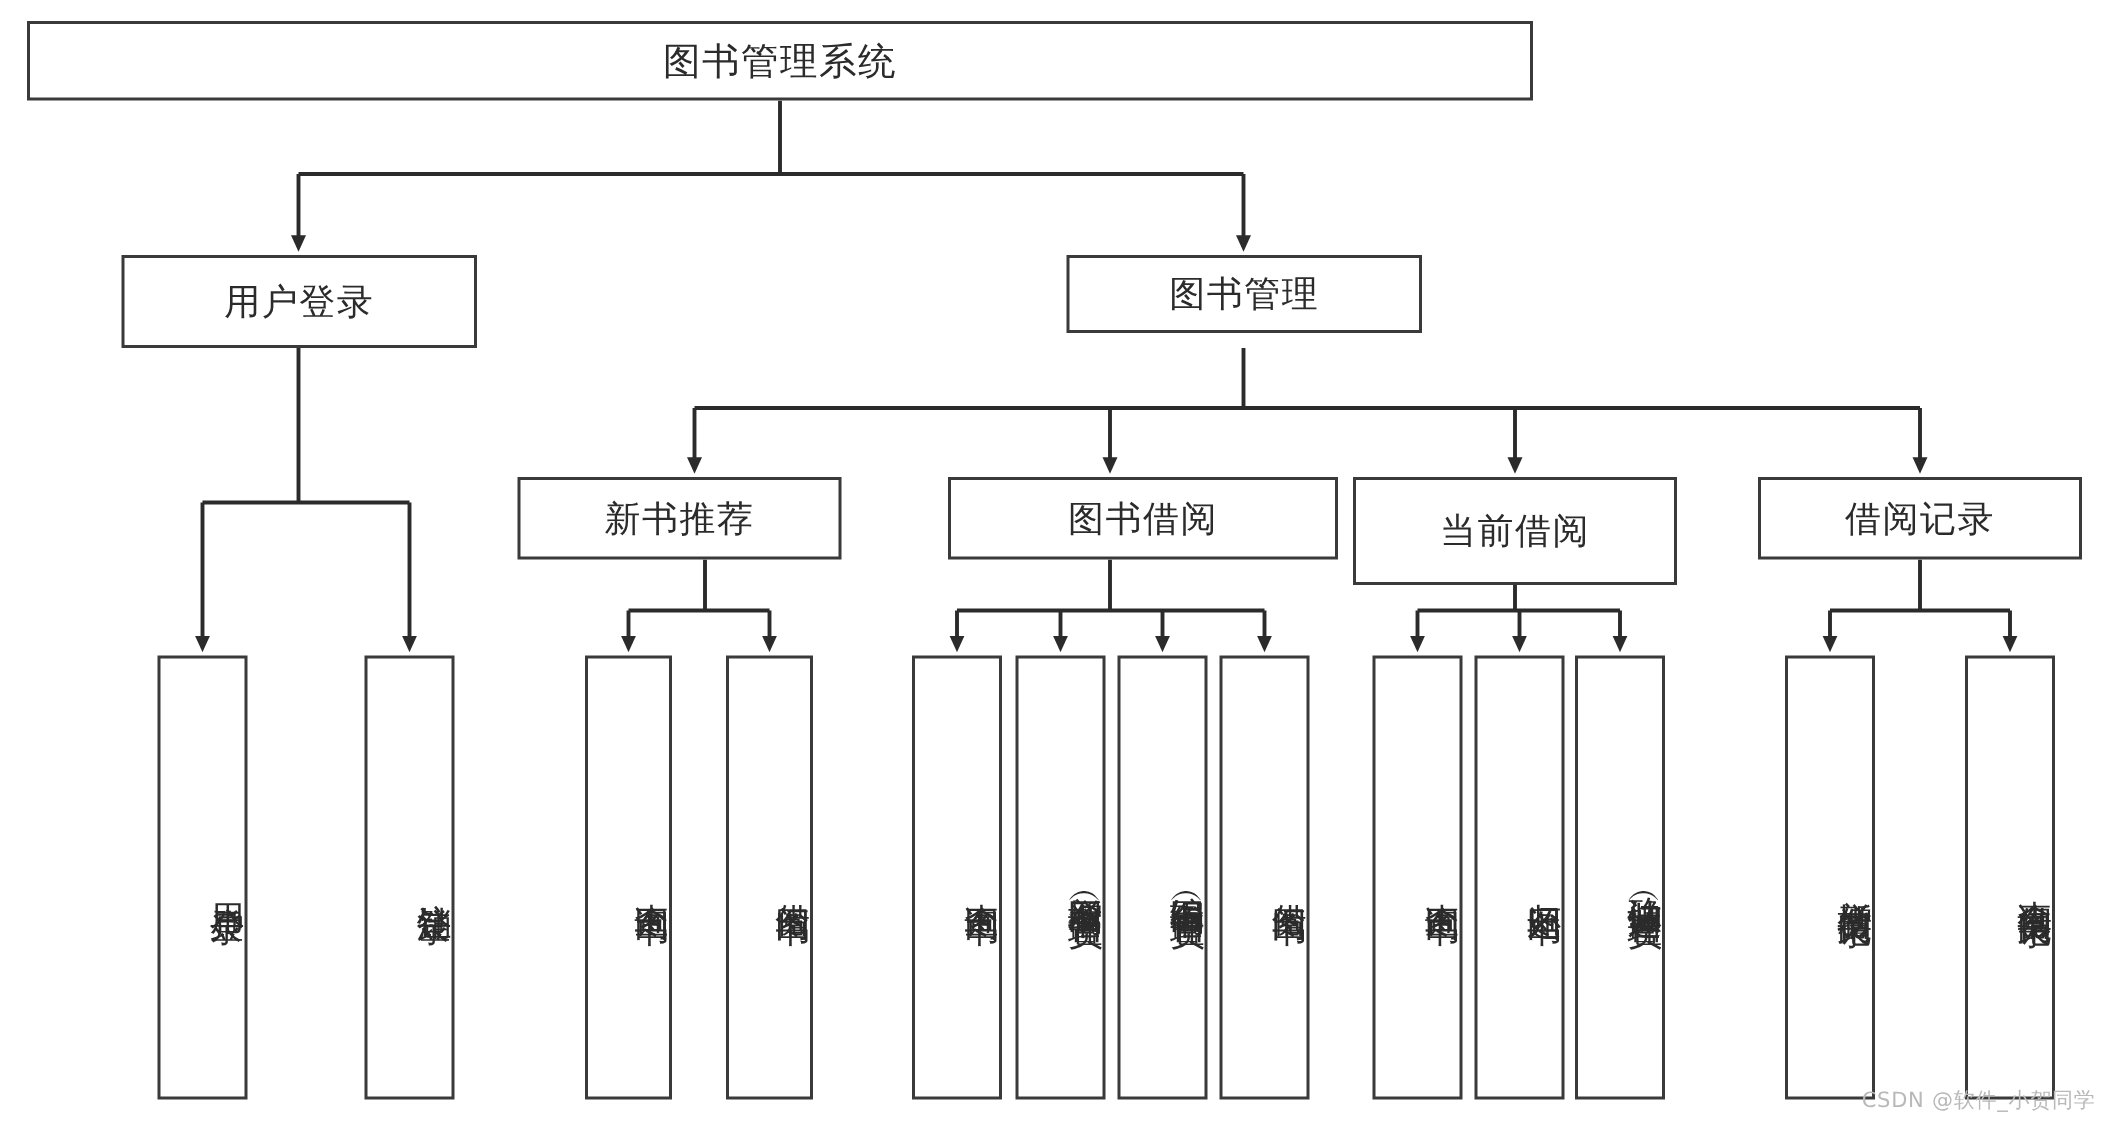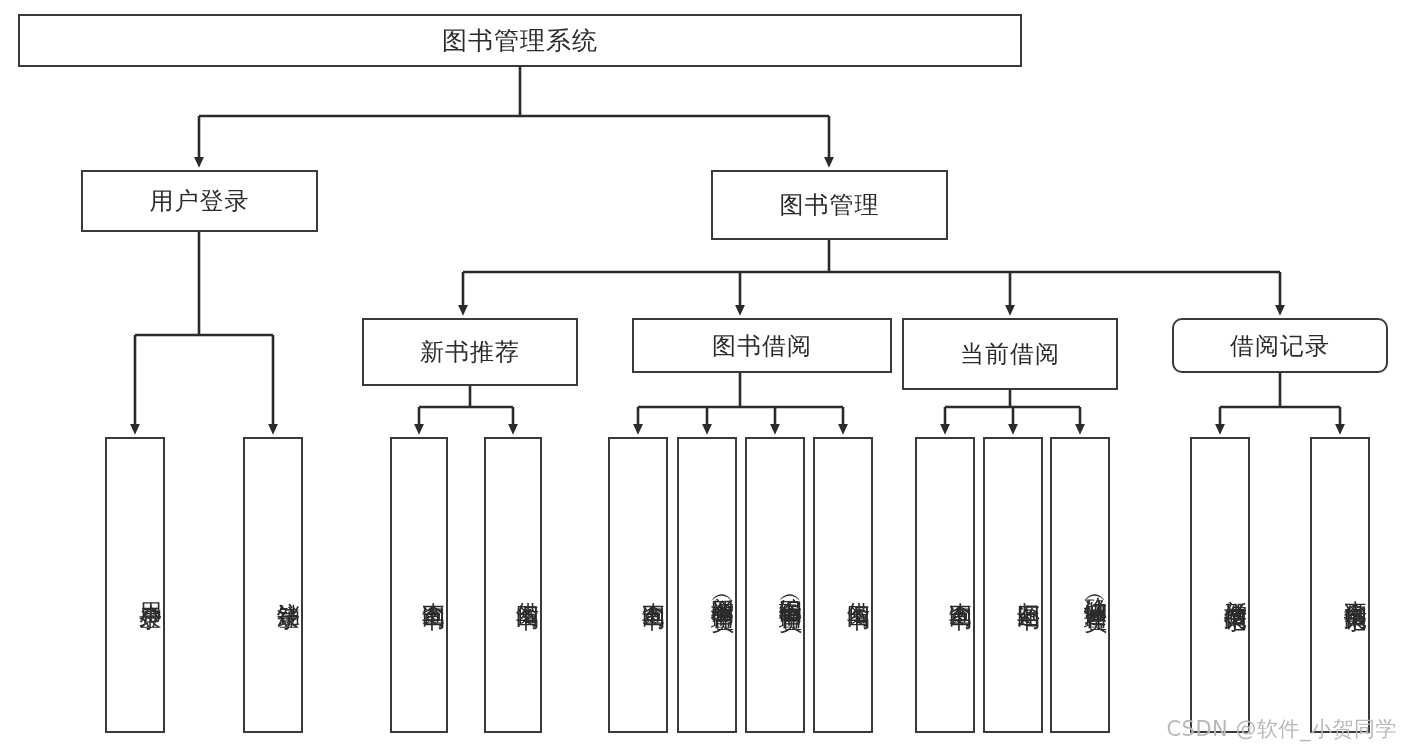--- a/index.html
+++ b/index.html
@@ -60,21 +60,21 @@
     text-orientation: upright;
     display: block;
   }
   .node.root {
     font-size: 25px;
   }
   #watermark {
     position: absolute;
     right: 8px;
     bottom: 4px;
-    font-size: 21px;
+    font-size: 14px;
     color: #b9b9b9;
     white-space: nowrap;
     letter-spacing: 0.5px;
   }
 </style>
 </head>
 <body>
 
 <div id="diagram-root">
 
@@ -143,37 +143,37 @@
   </svg>
 
   <div class="node horizontal root" style="left:18px; top:14px; width:1004px; height:53px;">
     <span>图书管理系统</span>
   </div>
 
   <div class="node horizontal" style="left:81px; top:170px; width:237px; height:62px;">
     <span>用户登录</span>
   </div>
 
-  <div class="node horizontal" style="left:711px; top:170px; width:237px; height:70px;">
+  <div class="node horizontal" style="left:711px; top:170px; width:237px; height:52px;">
     <span>图书管理</span>
   </div>
 
-  <div class="node horizontal" style="left:362px; top:318px; width:216px; height:68px;">
+  <div class="node horizontal" style="left:345px; top:318px; width:216px; height:55px;">
     <span>新书推荐</span>
   </div>
 
   <div class="node horizontal" style="left:632px; top:318px; width:260px; height:55px;">
     <span>图书借阅</span>
   </div>
 
   <div class="node horizontal" style="left:902px; top:318px; width:216px; height:72px;">
     <span>当前借阅</span>
   </div>
 
-  <div class="node horizontal" style="left:1172px; top:318px; width:216px; height:55px;border-radius:10px;">
+  <div class="node horizontal" style="left:1172px; top:318px; width:216px; height:55px;">
     <span>借阅记录</span>
   </div>
 
   <div class="node vertical" style="left:105px; top:437px; width:60px; height:296px;">
     <span>用户登录</span>
   </div>
   <div class="node vertical" style="left:243px; top:437px; width:60px; height:296px;">
     <span>注销登录</span>
   </div>
 

